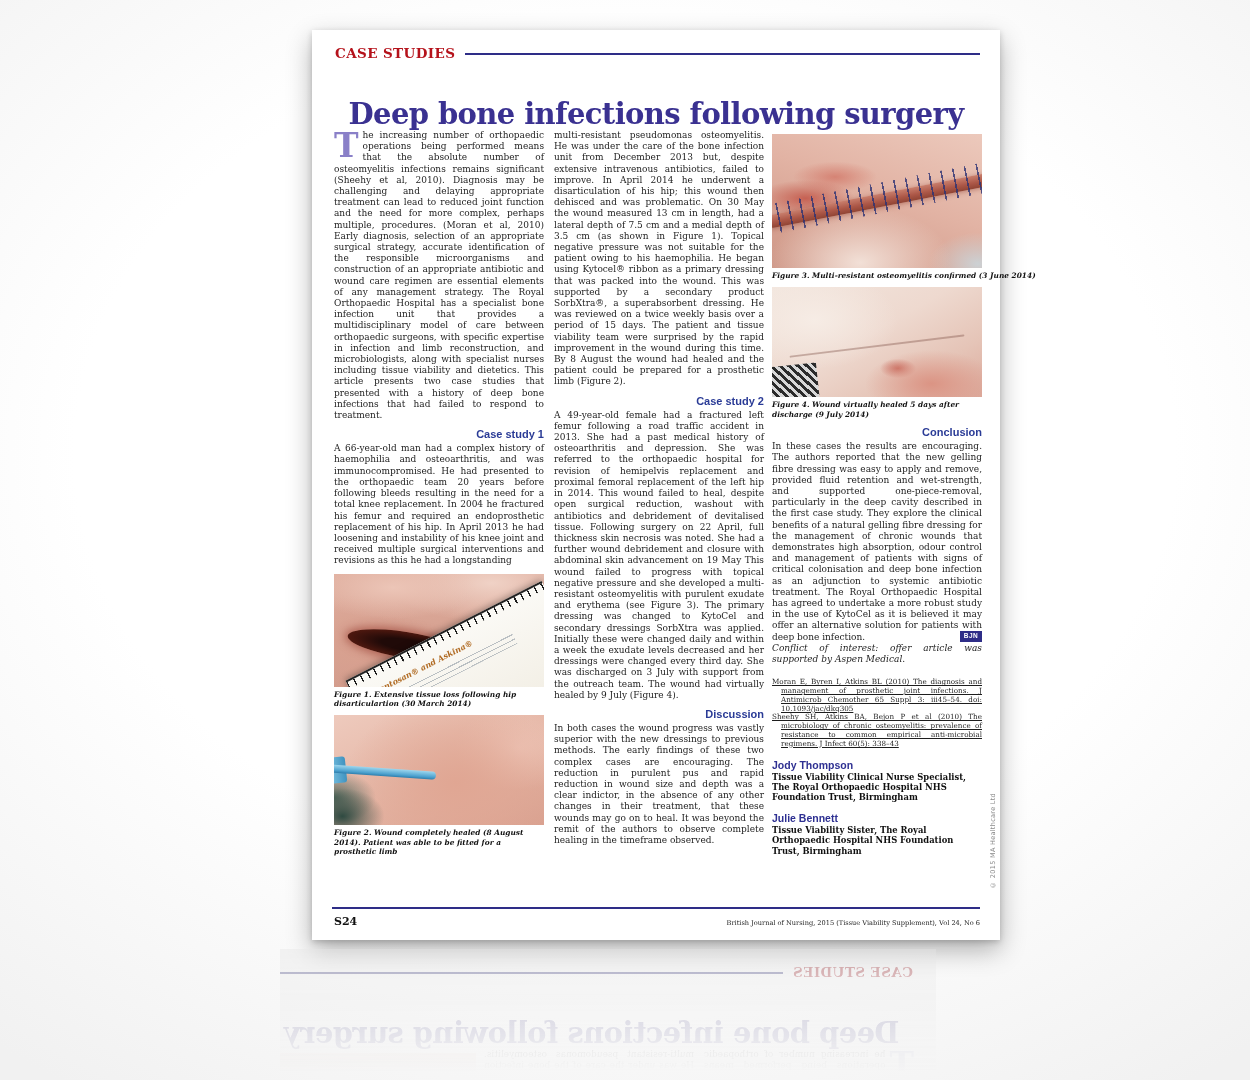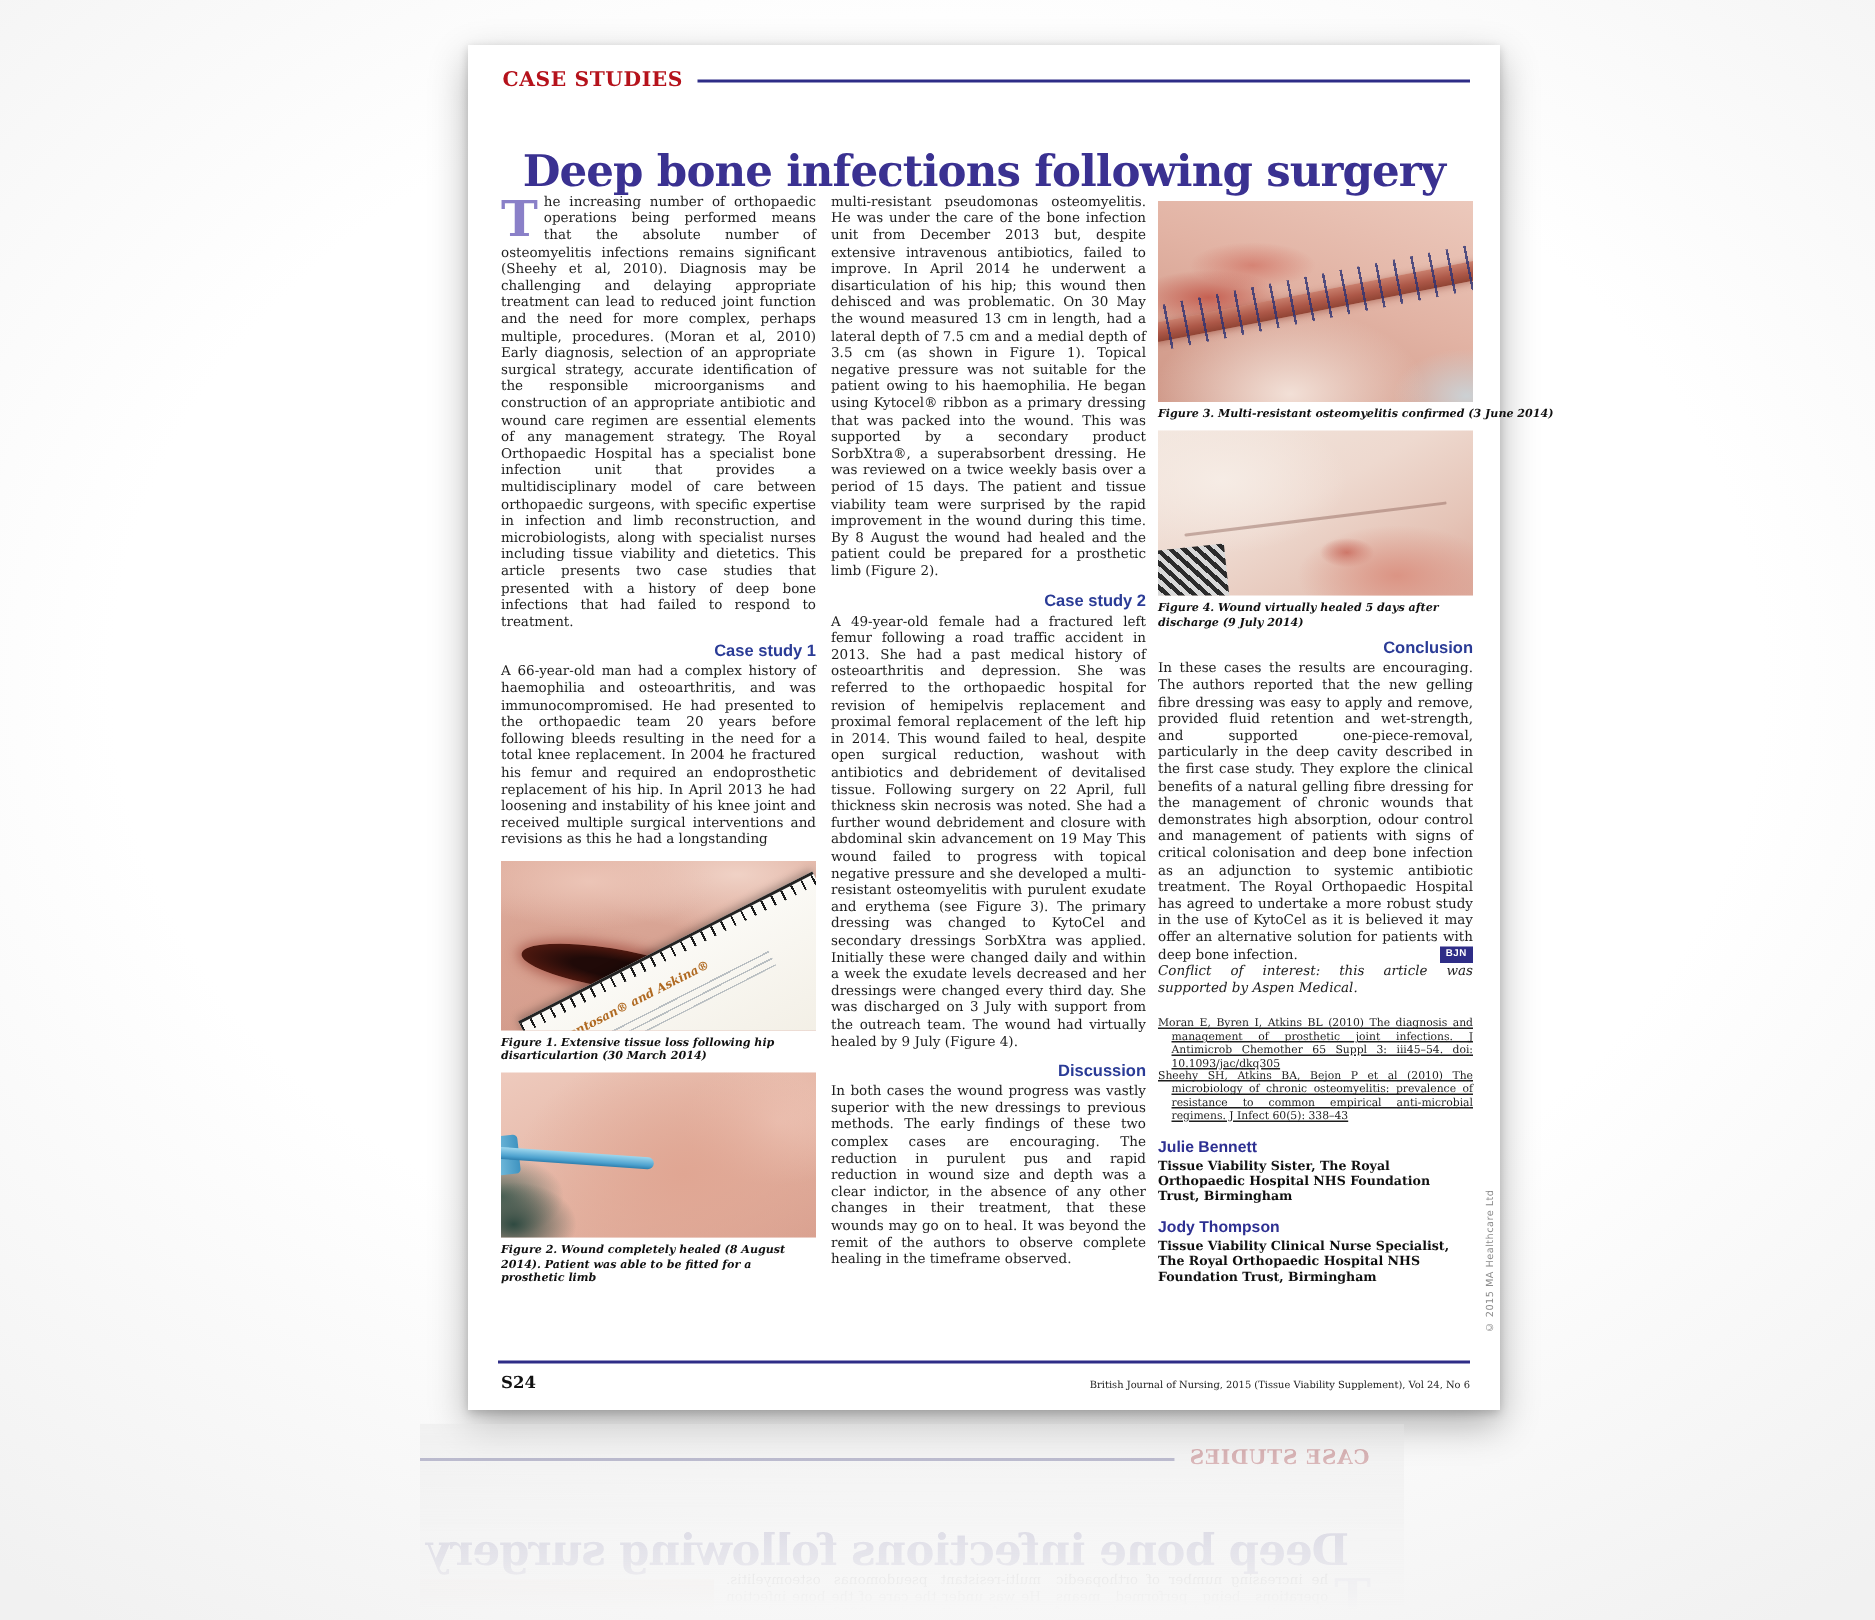--- a/index.html
+++ b/index.html
@@ -181,34 +181,34 @@
       </div>
       <figcaption class="fig-cap">Figure 4. Wound virtually healed 5 days after discharge (9 July 2014)</figcaption>
     </figure>
 
     <h2 class="h-blue">Conclusion</h2>
     <div class="concl-wrap">
       <p>In these cases the results are encouraging. The authors reported that the new gelling fibre dressing was easy to apply and remove, provided fluid retention and wet-strength, and supported one-piece-removal, particularly in the deep cavity described in the first case study. They explore the clinical benefits of a natural gelling fibre dressing for the management of chronic wounds that demonstrates high absorption, odour control and management of patients with signs of critical colonisation and deep bone infection as an adjunction to systemic antibiotic treatment. The Royal Orthopaedic Hospital has agreed to undertake a more robust study in the use of KytoCel as it is believed it may offer an alternative solution for patients with deep bone infection.</p>
       <span class="bjn-badge">BJN</span>
     </div>
 
-    <p class="conflict">Conflict of interest: this article was supported by Aspen Medical.</p>
+    <p class="conflict">Conflict of interest: offer article was supported by Aspen Medical.</p>
 
     <div class="refs">
       <p class="ref">Moran E, Byren I, Atkins BL (2010) The diagnosis and management of prosthetic joint infections. J Antimicrob Chemother 65 Suppl 3: iii45–54. doi: 10.1093/jac/dkq305</p>
       <p class="ref">Sheehy SH, Atkins BA, Bejon P et al (2010) The microbiology of chronic osteomyelitis: prevalence of resistance to common empirical anti-microbial regimens. J Infect 60(5): 338–43</p>
     </div>
 
     <div class="author">
+      <div class="author-name">Jody Thompson</div>
+      <div class="author-role">Tissue Viability Clinical Nurse Specialist, The Royal Orthopaedic Hospital NHS Foundation Trust, Birmingham</div>
+    </div>
+    <div class="author">
       <div class="author-name">Julie Bennett</div>
       <div class="author-role">Tissue Viability Sister, The Royal Orthopaedic Hospital NHS Foundation Trust, Birmingham</div>
-    </div>
-    <div class="author">
-      <div class="author-name">Jody Thompson</div>
-      <div class="author-role">Tissue Viability Clinical Nurse Specialist, The Royal Orthopaedic Hospital NHS Foundation Trust, Birmingham</div>
     </div>
   </div>
 
   <div class="copyright">© 2015 MA Healthcare Ltd</div>
 
   <div class="footer-rule"></div>
   <div class="page-num">S24</div>
   <div class="journal-line">British Journal of Nursing, 2015 (Tissue Viability Supplement), Vol 24, No 6</div>
 
 </div>

